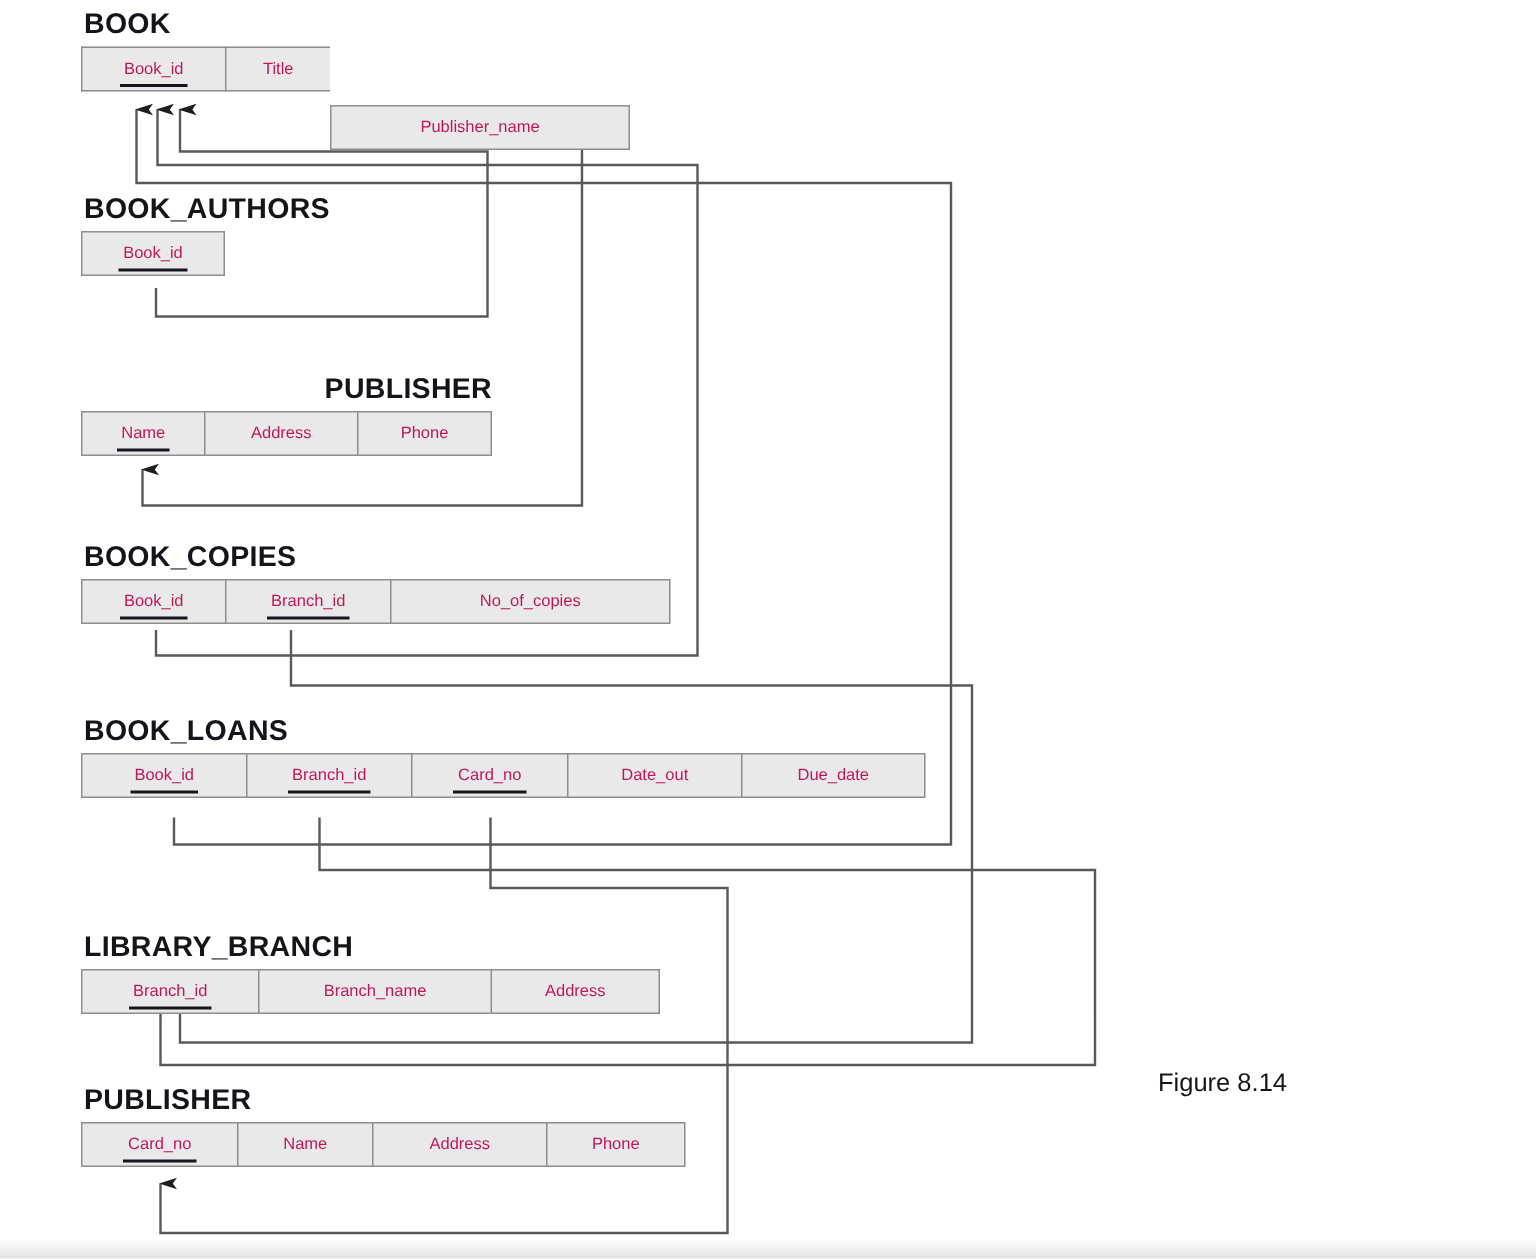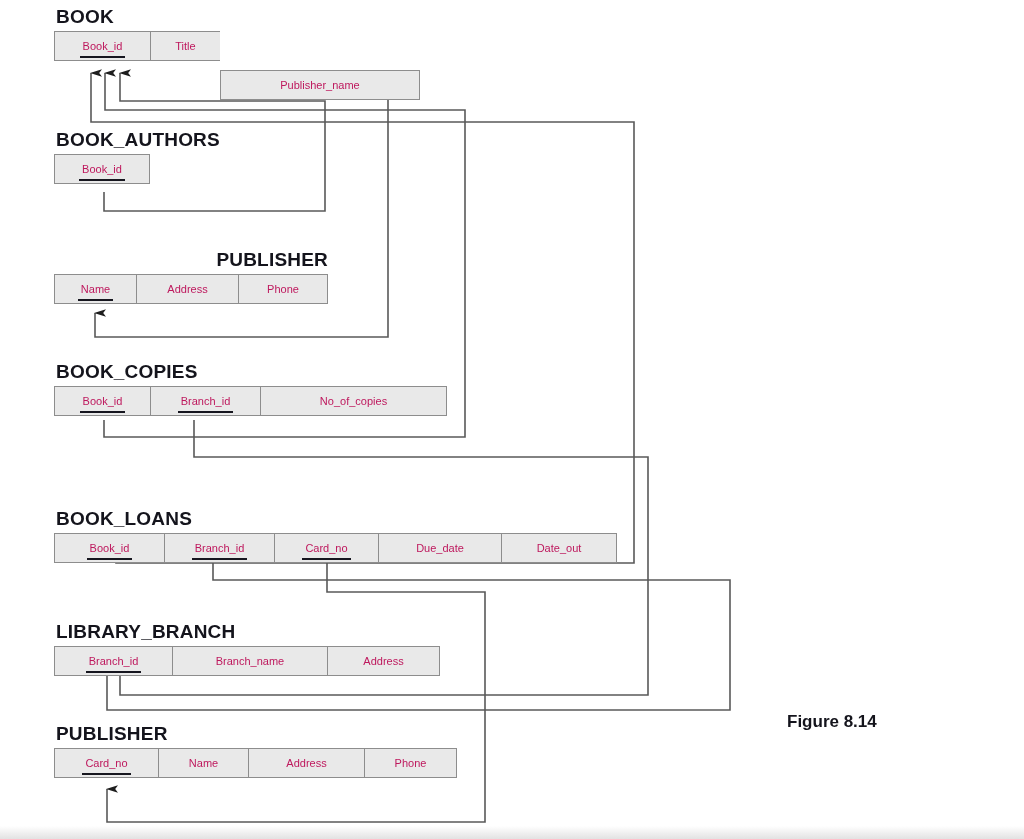--- a/index.html
+++ b/index.html
@@ -46,21 +46,21 @@
     position:absolute;
     left:-1px;right:-1px;
     bottom:-6px;
     height:1.5px;
     background:#16161f;
   }
 
   
   #caption{position:absolute;left:772px;top:712px;width:240px;}
   #caption .cap-title{
-    font-size:17px;font-weight:bold;color:#14141c;margin:0 0 2px 15px;
+    font-size:17px;font-weight:normal;color:#14141c;margin:0 0 2px 0;
   }
   #caption .cap-body{
     font-size:16.5px;line-height:22px;color:#3a3a44;
   }
 
   
   #page-edge{
     position:absolute;left:0;top:826px;width:1024px;height:13px;
     background:linear-gradient(to bottom,#ffffff 0%,#f2f2f2 45%,#e2e2e2 100%);
   }
@@ -141,38 +141,38 @@
       </div>
       <div class="attr pk" style="width:110px;">
         <span class="txt">Branch_id</span>
       </div>
       <div class="attr" style="width:187px;">
         <span class="txt">No_of_copies</span>
       </div>
     </div>
   </div>
 
-  <div class="relation" style="left:54px;top:508px;">
+  <div class="relation" style="left:54px;top:477px;">
     <div class="rel-title">BOOK_LOANS</div>
     <div class="rel-row">
       <div class="attr pk" style="width:110px;">
         <span class="txt">Book_id</span>
       </div>
       <div class="attr pk" style="width:110px;">
         <span class="txt">Branch_id</span>
       </div>
       <div class="attr pk" style="width:104px;">
         <span class="txt">Card_no</span>
       </div>
+      <div class="attr" style="width:116px;">
+        <span class="txt">Date_out</span>
+      </div>
       <div class="attr" style="width:123px;">
         <span class="txt">Due_date</span>
       </div>
-      <div class="attr" style="width:116px;">
-        <span class="txt">Date_out</span>
-      </div>
     </div>
   </div>
 
   <div class="relation" style="left:54px;top:600px;margin-top:21px;">
     <div class="rel-title">LIBRARY_BRANCH</div>
     <div class="rel-row">
       <div class="attr pk" style="width:118px;">
         <span class="txt">Branch_id</span>
       </div>
       <div class="attr" style="width:155px;">

